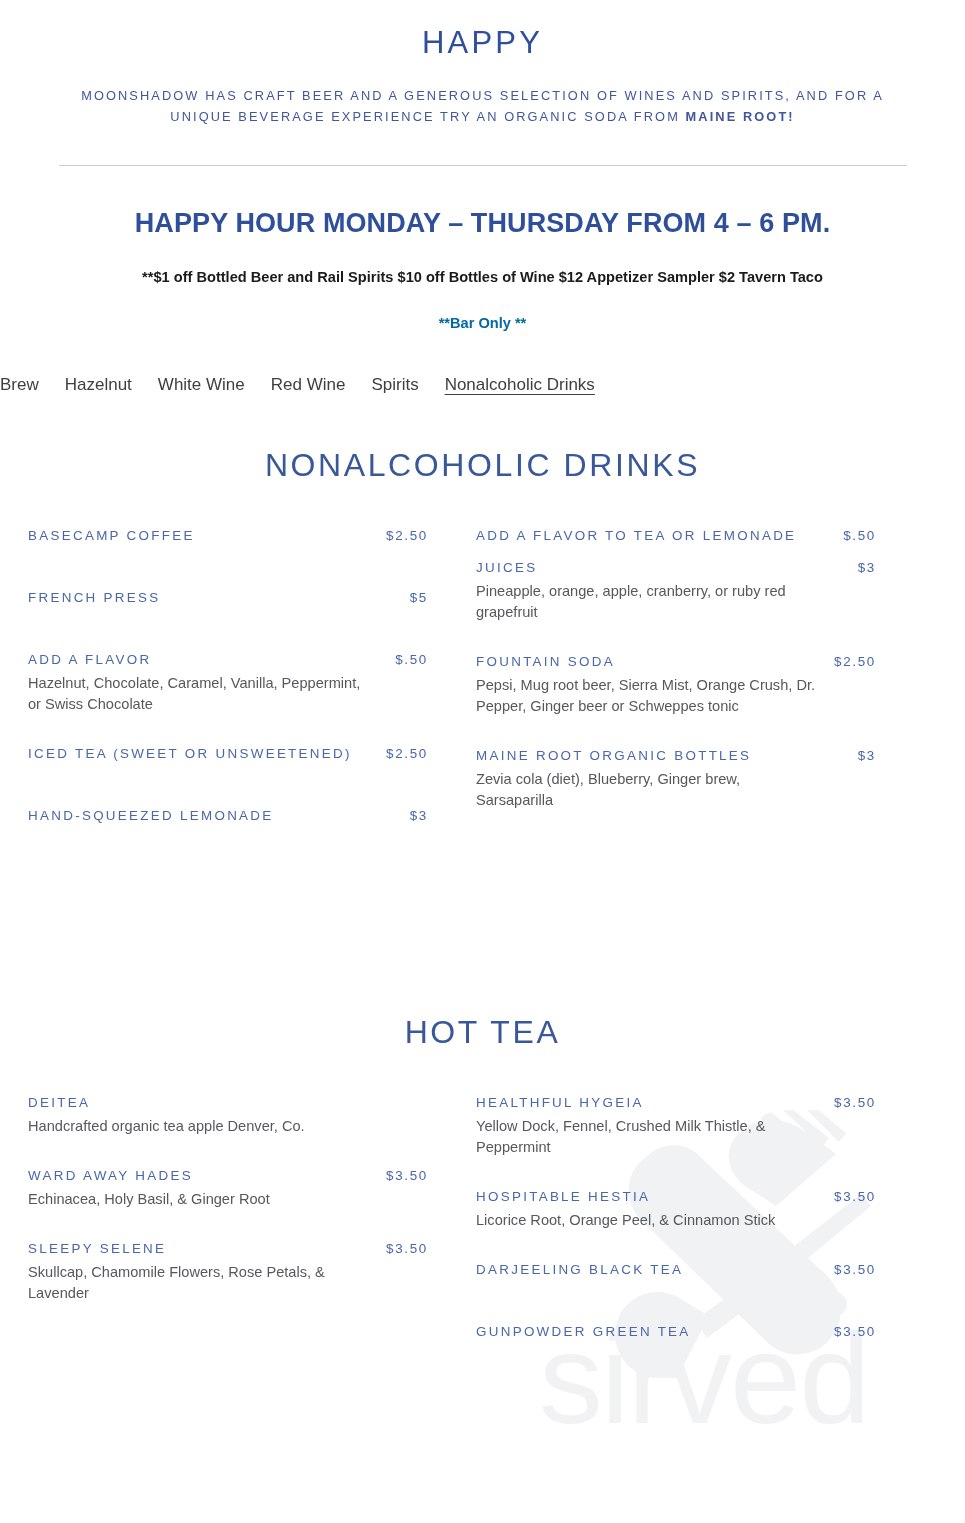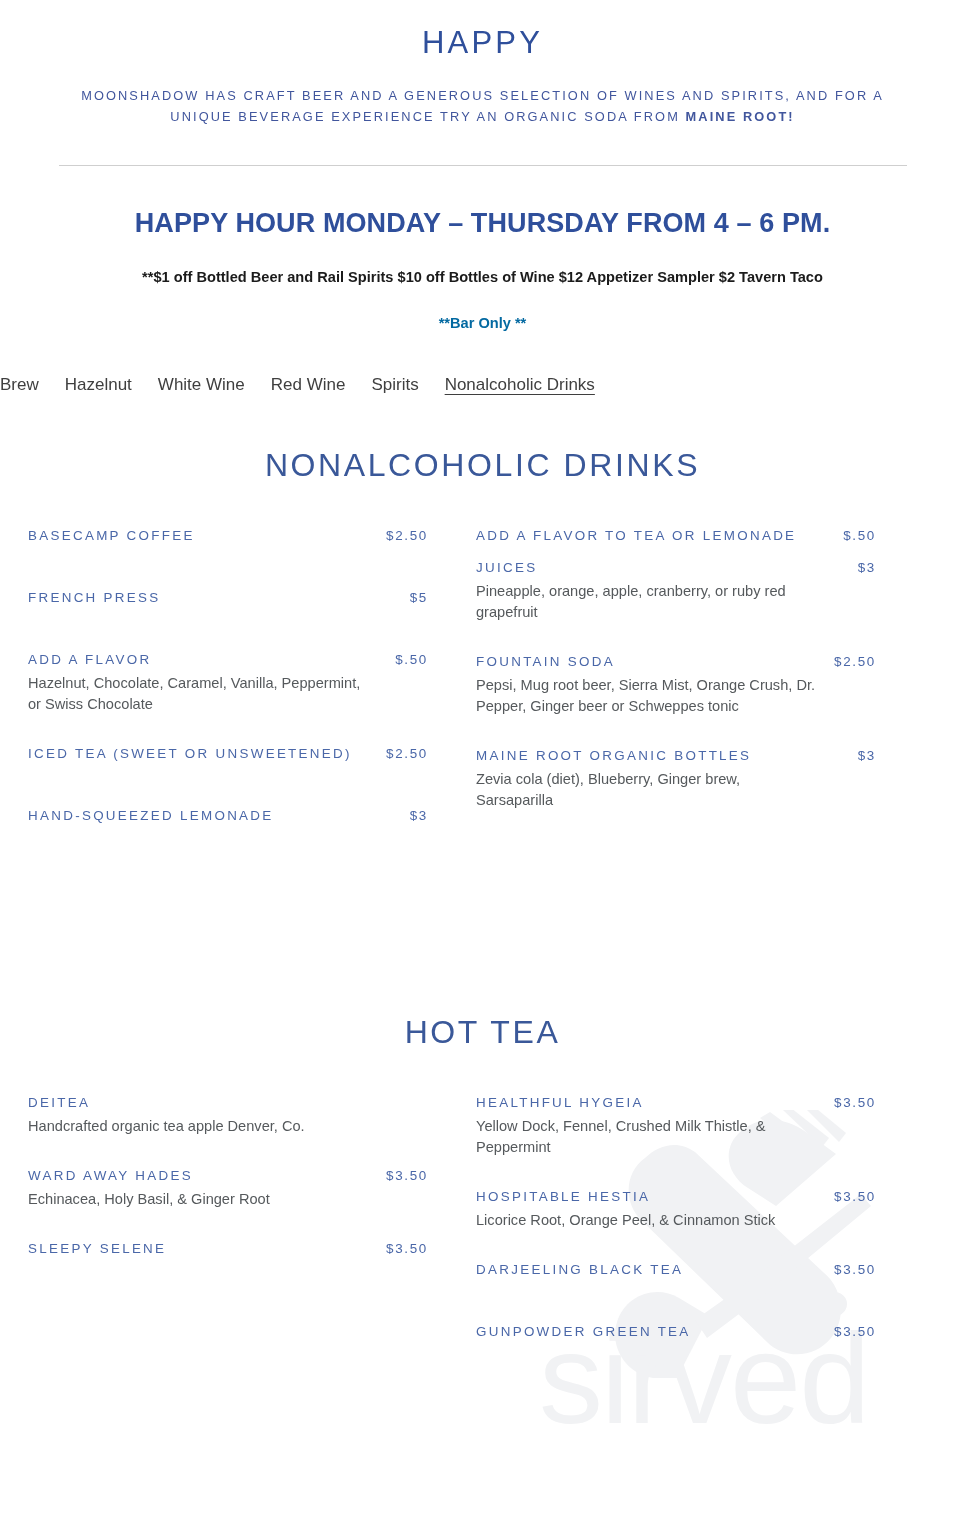--- a/index.html
+++ b/index.html
@@ -297,20 +297,21 @@
               <span class="item-name">WARD AWAY HADES</span>
               <span class="item-price">$3.50</span>
             </div>
             <div class="item-desc">Echinacea, Holy Basil, &amp; Ginger Root</div>
           </div>
           <div class="item" style="margin-bottom: 31px;">
             <div class="item-row">
               <span class="item-name">SLEEPY SELENE</span>
               <span class="item-price">$3.50</span>
             </div>
+            <div class="item-desc">Skullcap, Chamomile Flowers, Rose Petals, &amp; Lavender</div>
           </div>
         </div>
         <div class="col right">
           <div class="item" style="margin-bottom: 31px;">
             <div class="item-row">
               <span class="item-name">HEALTHFUL HYGEIA</span>
               <span class="item-price">$3.50</span>
             </div>
             <div class="item-desc">Yellow Dock, Fennel, Crushed Milk Thistle, &amp; Peppermint</div>
           </div>

